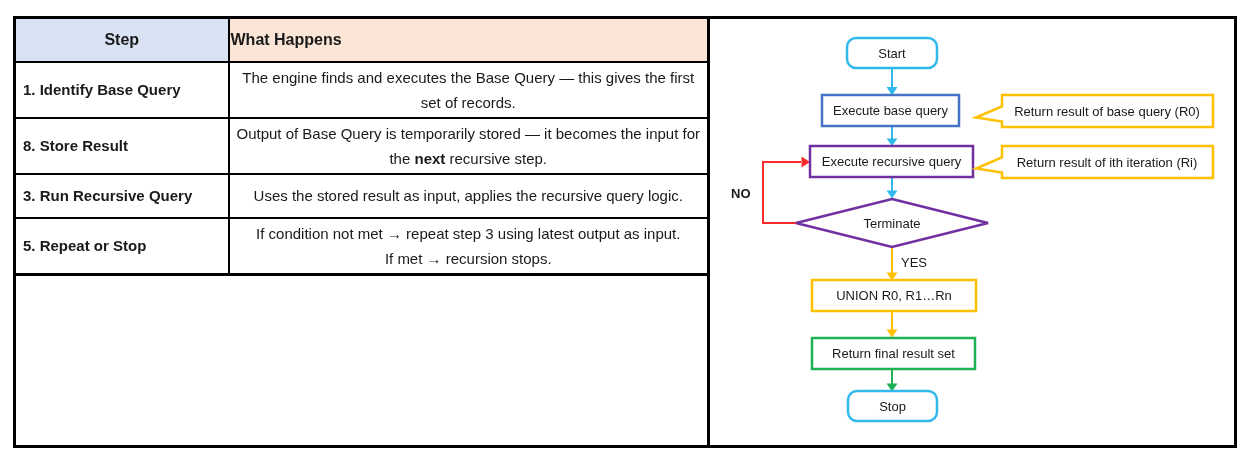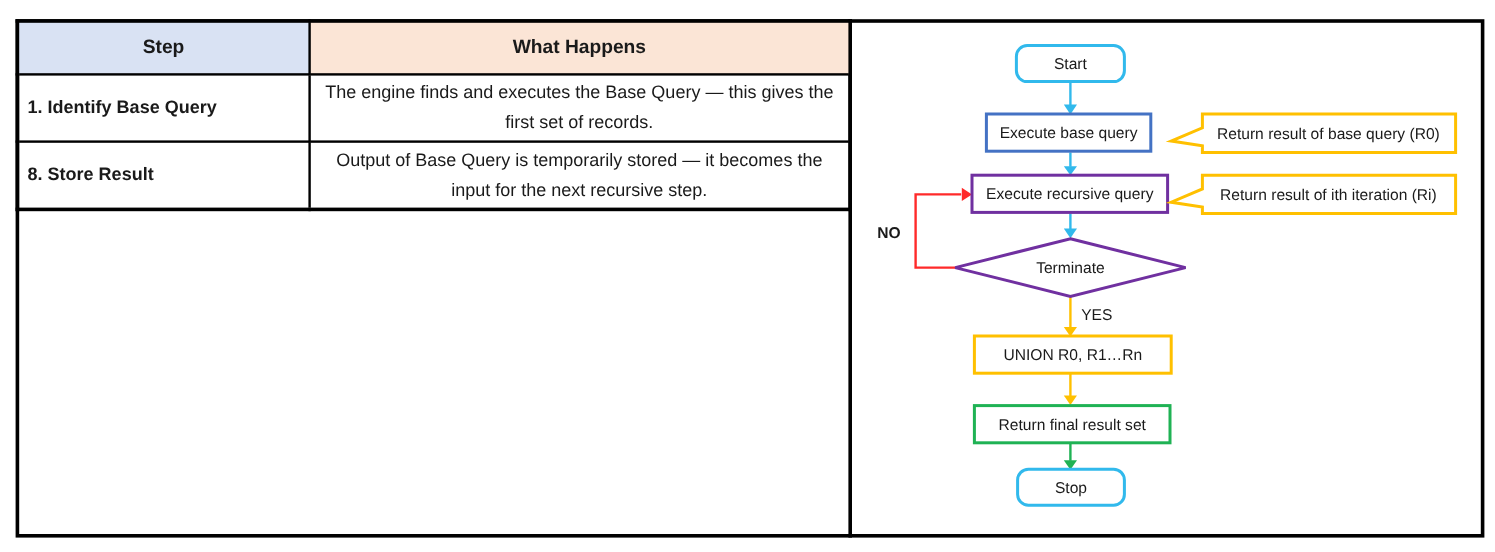--- a/index.html
+++ b/index.html
@@ -3,25 +3,25 @@
 <meta charset="utf-8">
 <style>
   html,body{margin:0;padding:0;background:#ffffff;}
   body{position:relative;width:1246px;height:460px;font-family:"Liberation Sans",sans-serif;color:#1a1a1a;}
   .frame{position:absolute;left:13px;top:16px;width:1224px;height:432px;border:3px solid #000;box-sizing:border-box;background:#fff;}
   .divider-v{position:absolute;left:707px;top:16px;width:3px;height:432px;background:#000;}
 
   table.steps{position:absolute;left:13px;top:16px;width:697px;border-collapse:collapse;table-layout:fixed;}
   table.steps th,table.steps td{border:2px solid #000;box-sizing:border-box;}
   table.steps{border:3px solid #000;}
-  th.h-step{width:243px;background:#D9E2F3;height:44px;font-size:16px;font-weight:bold;text-align:center;}
-  th.h-what{background:#FBE5D6;height:44px;font-size:16px;font-weight:bold;text-align:center;}
+  th.h-step{width:214px;background:#D9E2F3;height:44px;font-size:16px;font-weight:bold;text-align:center;}
+  th.h-what{background:#FBE5D6;height:44px;font-size:16px;font-weight:bold;text-align:left;}
   td.step{font-weight:bold;font-size:15px;padding:2px 4px 2px 7px;height:44px;vertical-align:middle;}
   td.desc{font-size:15px;line-height:25px;padding:2px 6px 2px 6px;vertical-align:middle;white-space:pre-wrap;text-align:center;}
-  td.desc b{font-weight:normal;}
+  td.desc b{font-weight:bold;}
 
   svg.flow{position:absolute;left:711px;top:16px;}
   svg.flow text{font-family:"Liberation Sans",sans-serif;font-size:13px;fill:#1a1a1a;}
   .node{fill:#ffffff;stroke-width:2.5px;}
   .st-cyan{stroke:#31B9EC;}
   .st-blue{stroke:#4472C4;}
   .st-purple{stroke:#7030A0;}
   .st-orange{stroke:#FFC000;}
   .st-green{stroke:#1FB254;}
   .ln-cyan{stroke:#31B9EC;stroke-width:2px;fill:none;}
@@ -47,20 +47,28 @@
     <th class="h-step">Step</th>
     <th class="h-what">What Happens</th>
   </tr>
   <tr>
     <td class="step">1. Identify Base Query</td>
     <td class="desc"><span>The engine finds and executes the Base Query — this gives the first set of records.</span><b></b><span></span></td>
   </tr>
   <tr>
     <td class="step">8. Store Result</td>
     <td class="desc"><span>Output of Base Query is temporarily stored — it becomes the input for the </span><b>next</b><span> recursive step.</span></td>
+  </tr>
+  <tr>
+    <td class="step">3. Run Recursive Query</td>
+    <td class="desc"><span>Uses the stored result as input, applies the recursive query logic.</span><b></b><span></span></td>
+  </tr>
+  <tr>
+    <td class="step">5. Repeat or Stop</td>
+    <td class="desc"><span>If condition not met → repeat step 3 using latest output as input.           If met → recursion stops.</span><b></b><span></span></td>
   </tr>
 </tbody>
   </table>
 
 <svg class="flow" width="527" height="429" viewBox="711 16 527 429">
 
   <line class="ln-cyan" x1="892" y1="68" x2="892" y2="88"></line>
   <polygon class="hd-cyan" points="886.5,87 897.5,87 892,95.5"></polygon>
   <line class="ln-cyan" x1="892" y1="127" x2="892" y2="139"></line>
   <polygon class="hd-cyan" points="886.5,138.5 897.5,138.5 892,146"></polygon>

